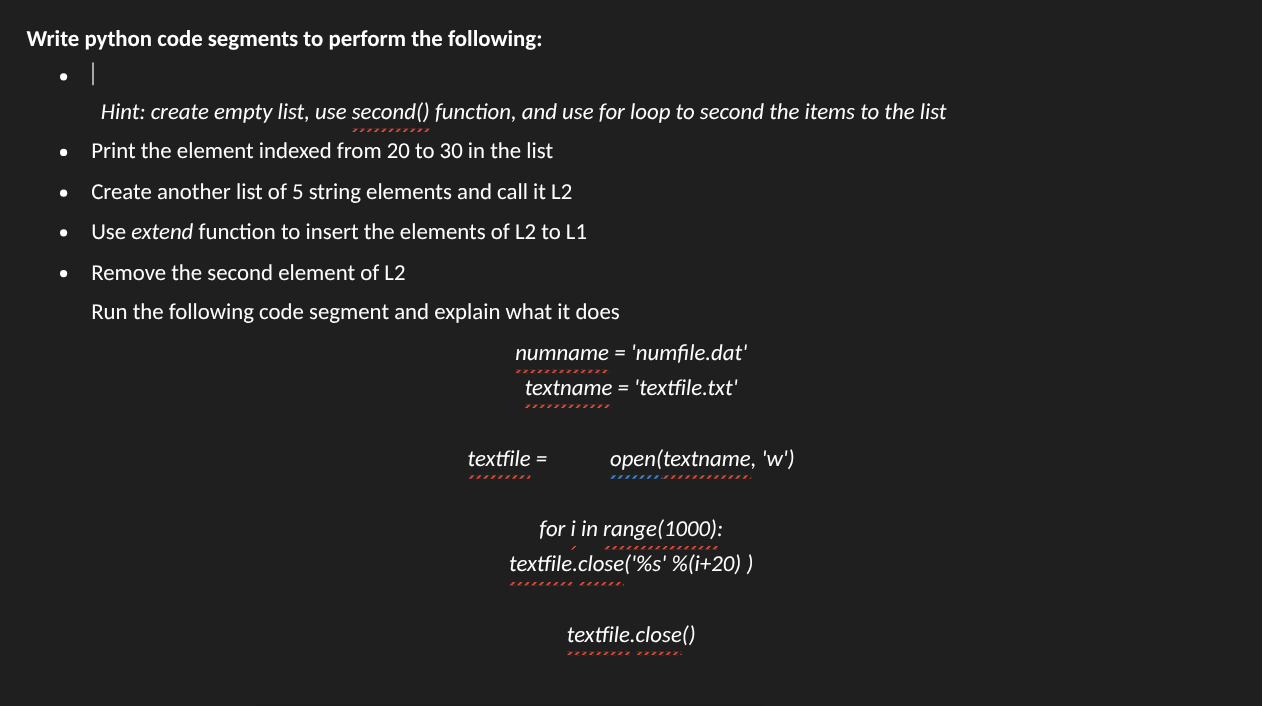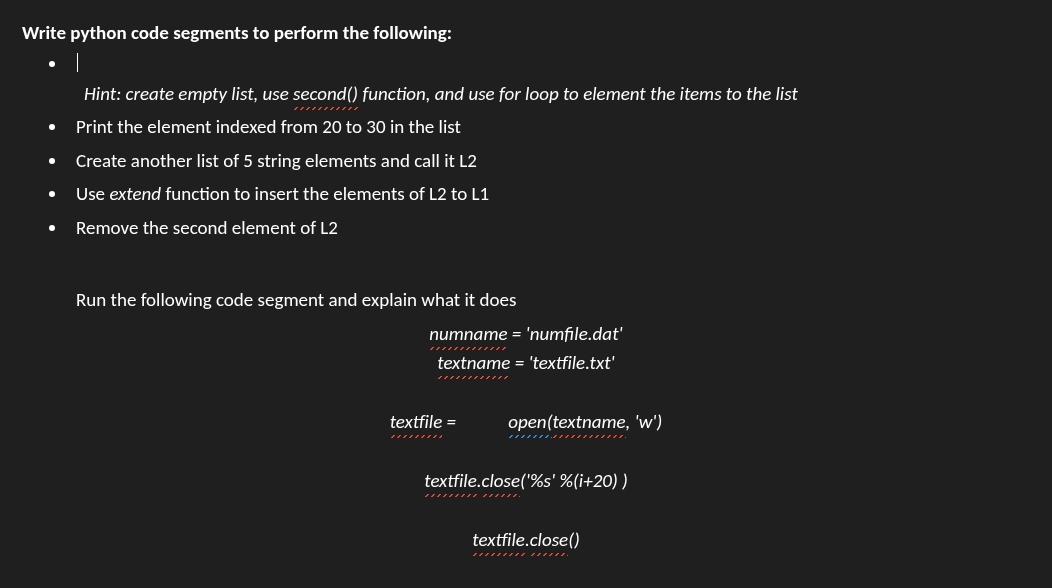--- a/index.html
+++ b/index.html
@@ -25,21 +25,20 @@
     list-style: disc;
     margin: 0 0 0 46px;
     padding: 0;
   }
   ul.bullets li {
     padding: 2px 0 2px 8px;
     vertical-align: top;
   }
   ul.bullets li.no-dot {
     list-style: none;
-    margin-top: 39px;
   }
   .hint {
     font-style: italic;
     padding-left: 8px;
     display: block;
   }
   .squig {
     position: relative;
     display: inline-block;
   }
@@ -85,21 +84,21 @@
 
 <div class="page">
 
   <div class="heading">Write python code segments to perform the following:</div>
 
   <ul class="bullets">
 
     <li>
       <span class="cursor"></span>
       <span class="hint">
-        <span>Hint: create empty list, use </span><span class="squig">second()</span><span> function, and use for loop to element the items to the list</span>
+        <span>Hint: create empty list, use </span><span class="squig">second()</span><span> function, and use for loop to second the items to the list</span>
       </span>
     </li>
 
     <li>
       <span>Print the element indexed from 20 to 30 in the list</span>
     </li>
 
     <li>
       <span>Create another list of 5 string elements and call it L2</span>
     </li>
@@ -129,20 +128,23 @@
     </span>
 
     <span class="code-line blank"></span>
 
     <span class="code-line">
       <span class="squig">textfile</span><span> = </span><span class="open-compound"><span class="squig squig-blue">open(</span><span class="squig">textname</span></span><span>, 'w')</span>
     </span>
 
     <span class="code-line blank"></span>
 
+    <span class="code-line">
+      <span>for </span><span class="squig">i</span><span> in </span><span class="squig">range(1000)</span><span>:</span>
+    </span>
 
     <span class="code-line">
       <span class="squig">textfile</span><span>.</span><span class="squig">close</span><span>('%s' %(i+20) )</span>
     </span>
 
     <span class="code-line blank"></span>
 
     <span class="code-line">
       <span class="squig">textfile</span><span>.</span><span class="squig">close</span><span>()</span>
     </span>

